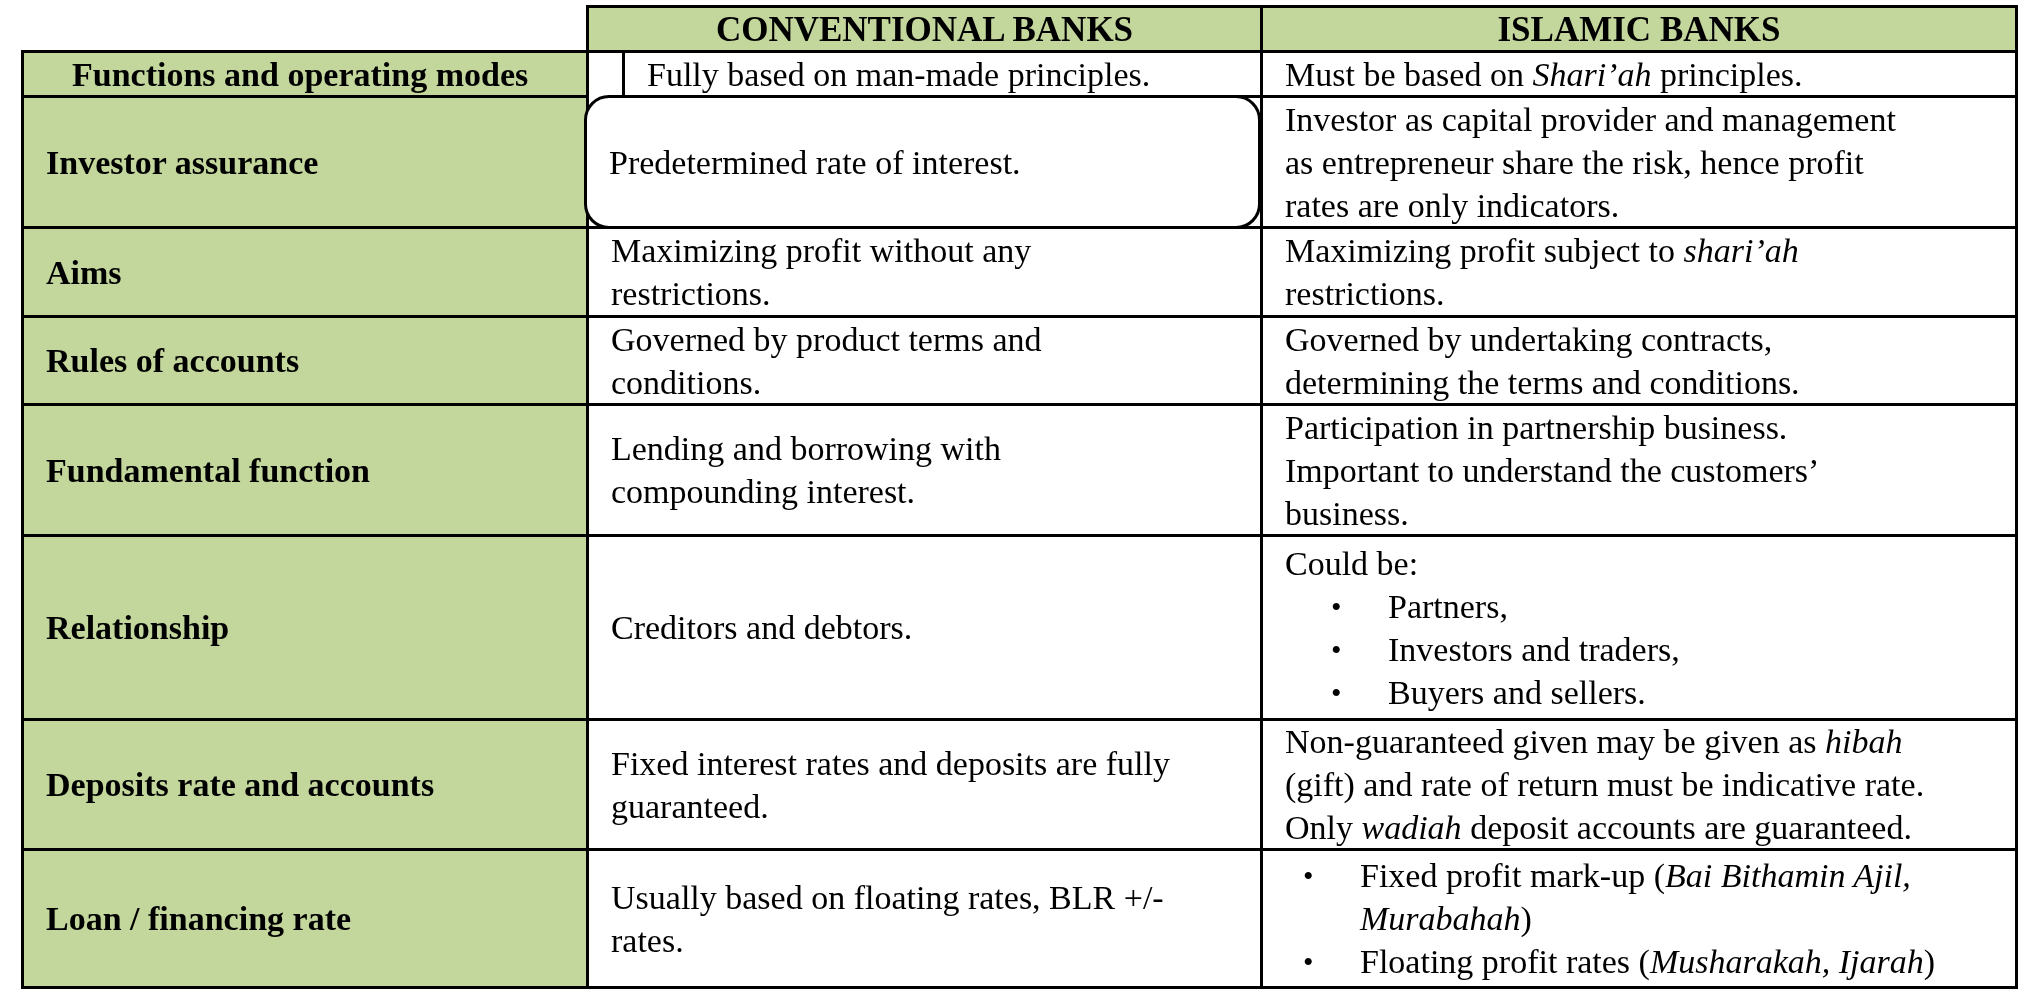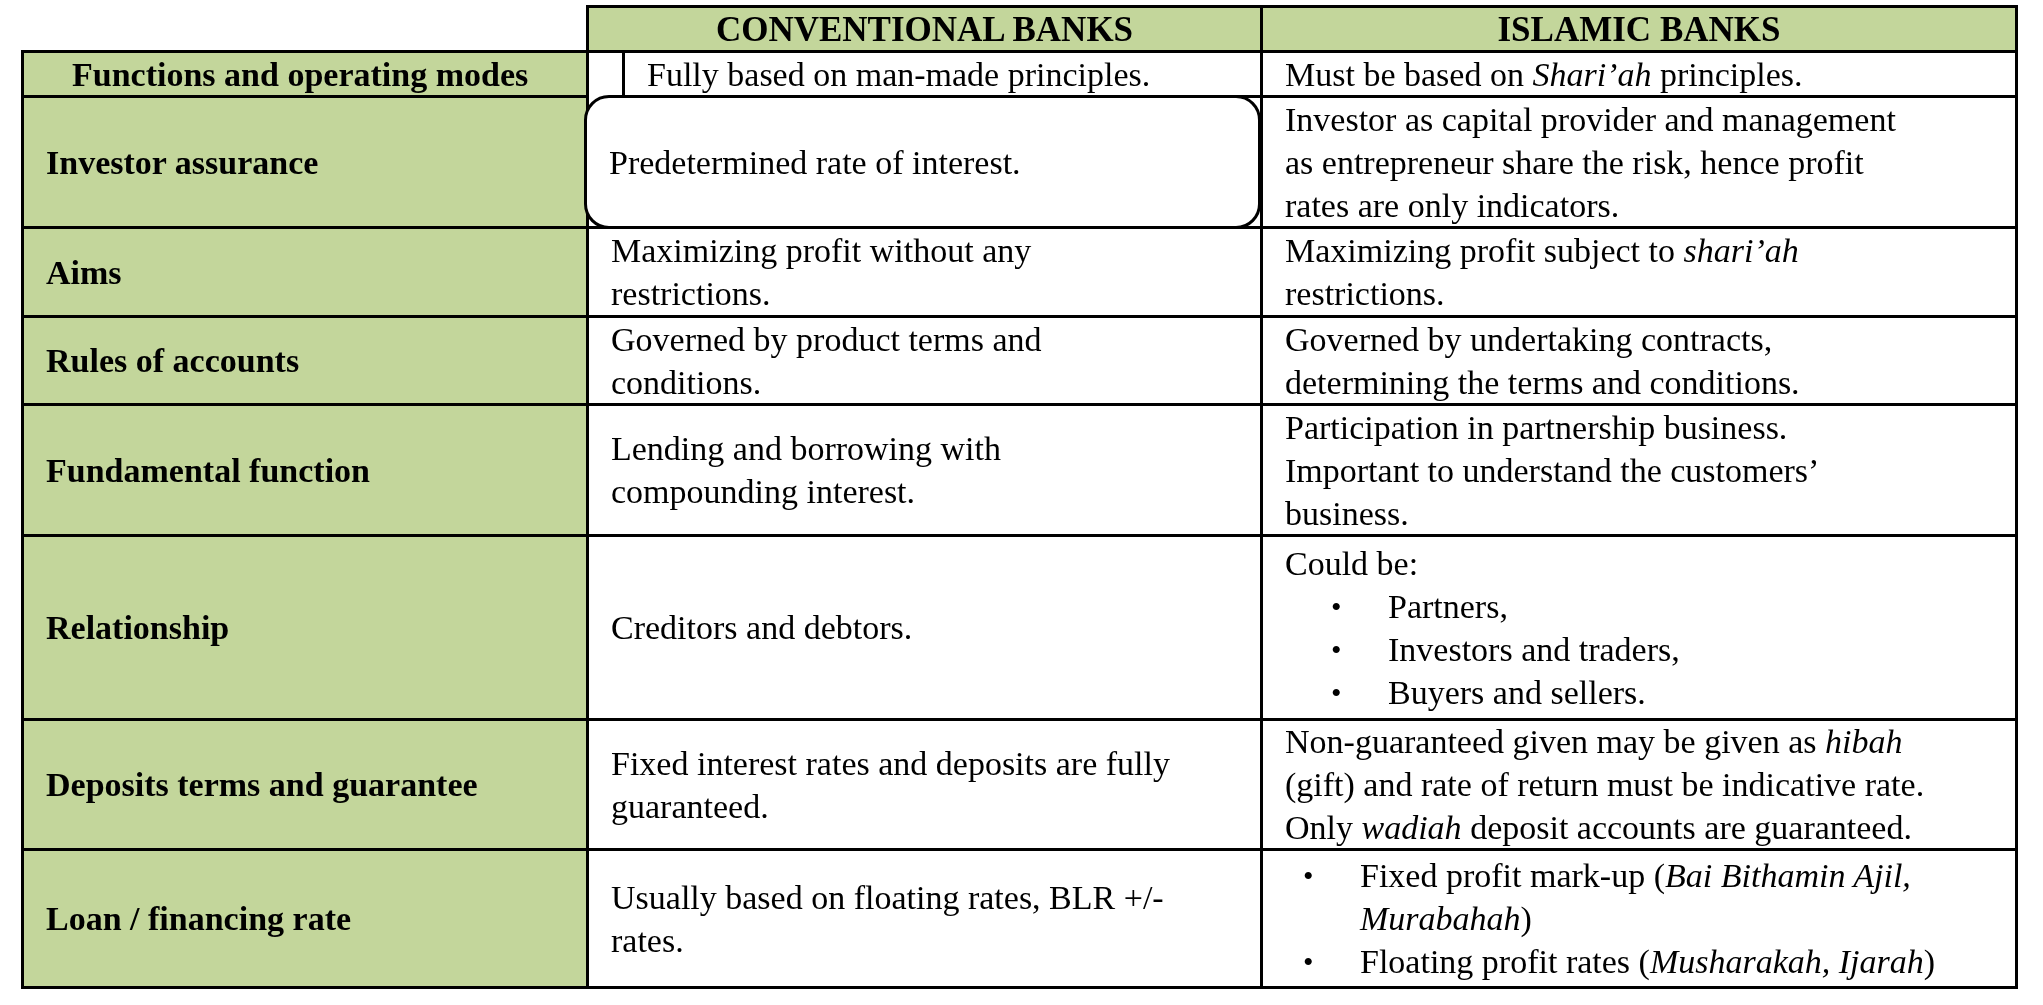--- a/index.html
+++ b/index.html
@@ -140,21 +140,21 @@
     <span class="bullet-dot" style="left:46px;">•</span>
     <span>Investors and traders,</span>
   </span>
   <span class="bullet-line" style="padding-left:103px;">
     <span class="bullet-dot" style="left:46px;">•</span>
     <span>Buyers and sellers.</span>
   </span>
 </div>
 
 <div class="cell green label" style="left:21px; top:718px; width:568px; height:133px;">
-  <span>Deposits terms and guarantee</span>
+  <span>Deposits rate and accounts</span>
 </div>
 <div class="cell" style="left:586px; top:718px; width:677px; height:133px;">
   <span class="line">Fixed interest rates and deposits are fully</span>
   <span class="line">guaranteed.</span>
 </div>
 <div class="cell" style="left:1260px; top:718px; width:758px; height:133px;">
   <span class="line"><span class="seg" data-style="normal">Non-guaranteed given may be given as </span><span class="seg" data-style="italic">hibah</span></span>
   <span class="line"><span class="seg" data-style="normal">(gift) and rate of return must be indicative rate.</span></span>
   <span class="line"><span class="seg" data-style="normal">Only </span><span class="seg" data-style="italic">wadiah</span><span class="seg" data-style="normal"> deposit accounts are guaranteed.</span></span>
 </div>

